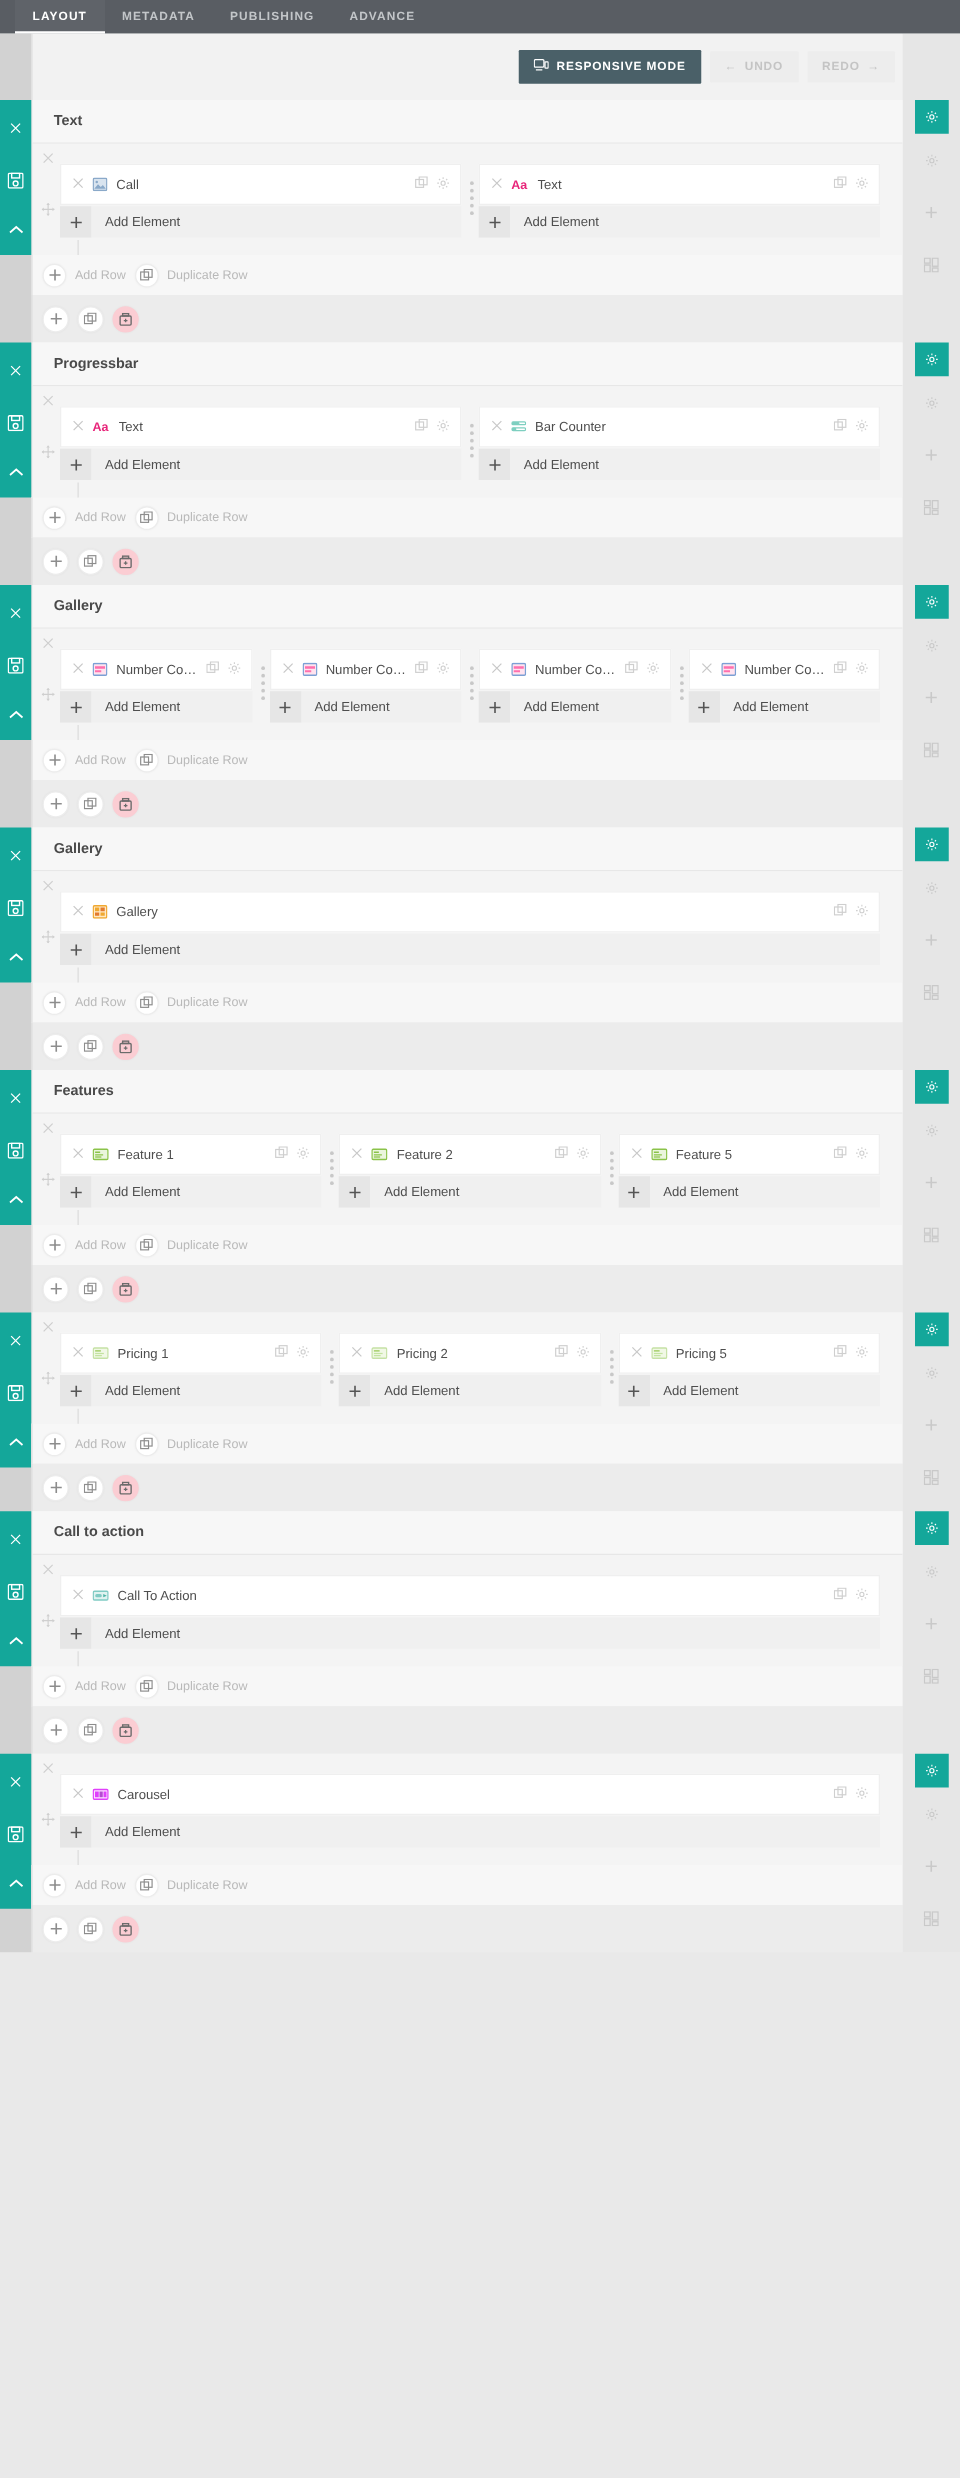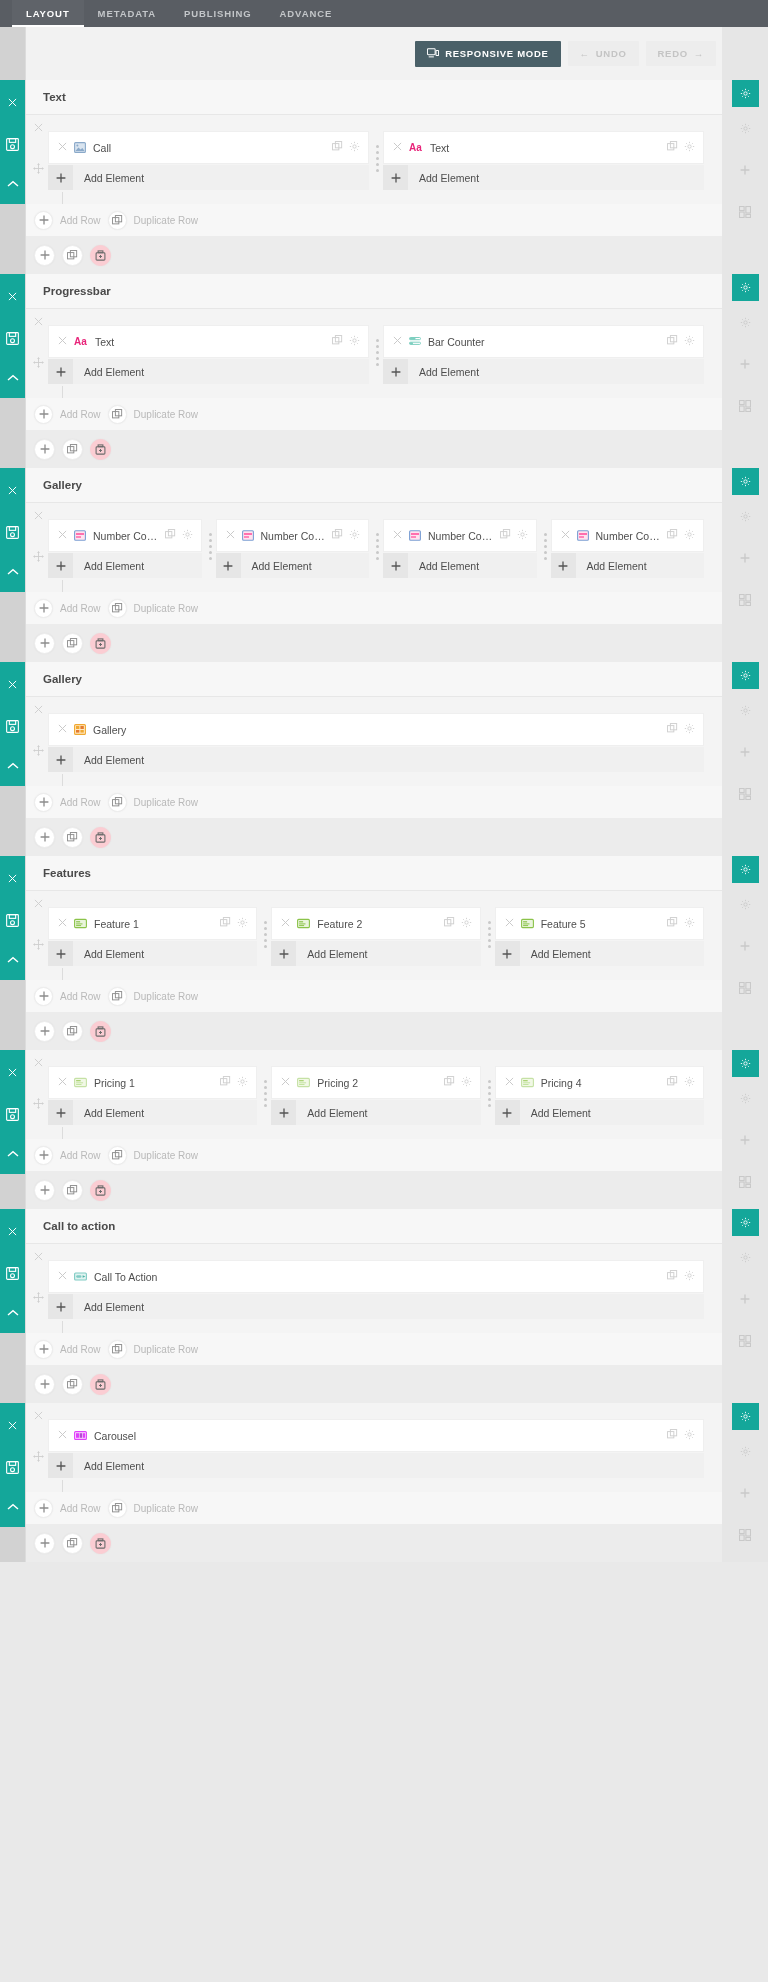--- a/index.html
+++ b/index.html
@@ -1700,21 +1700,21 @@
                       </svg>
                     </span></span>
                   <span style="display: inline-flex; align-items: center;">
                     <svg width="13" height="11" viewBox="0 0 13 11">
                       <rect x="0.6" y="1.4" width="11.8" height="8.2" rx="1" fill="#f1f8e6" stroke="#c5e1a5" stroke-width="1.1"></rect>
                       <rect x="2.1" y="3.1" width="4.6" height="1.2" fill="#a5cf6b"></rect>
                       <rect x="2.1" y="5.3" width="7" height="1" fill="#c3e3a0"></rect>
                       <rect x="2.1" y="7" width="5.4" height="1" fill="#c3e3a0"></rect>
                     </svg>
                   </span>
-                  <span class="name">Pricing 4</span>
+                  <span class="name">Pricing 5</span>
                   <span class="acts">
                     <span><span style="display: inline-flex; align-items: center;">
                         <svg width="11" height="11" viewBox="0 0 14 14">
                           <rect x="0.7" y="3.3" width="8" height="8" fill="none" stroke="currentColor" stroke-width="1.2"></rect>
                           <rect x="4.3" y="0.7" width="8" height="8" fill="none" stroke="currentColor" stroke-width="1.2"></rect>
                         </svg>
                       </span></span>
                     <span><span style="display: inline-flex; align-items: center;">
                         <svg width="11" height="11" viewBox="0 0 16 16">
                           <g fill="none" stroke="currentColor" stroke-width="1.3">

